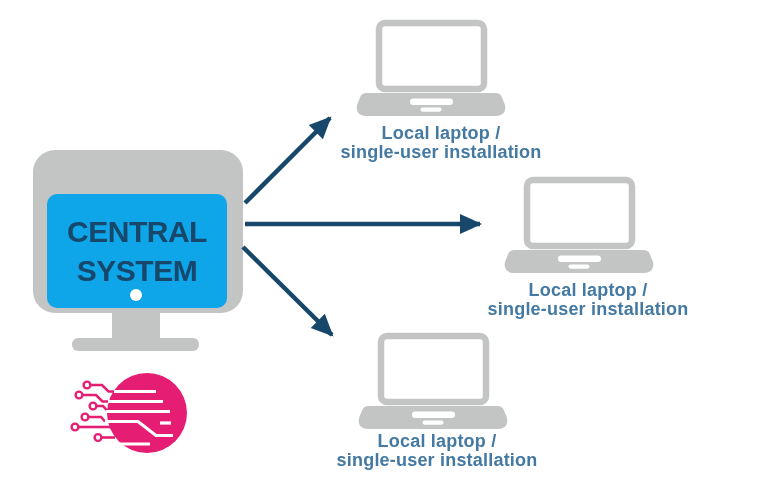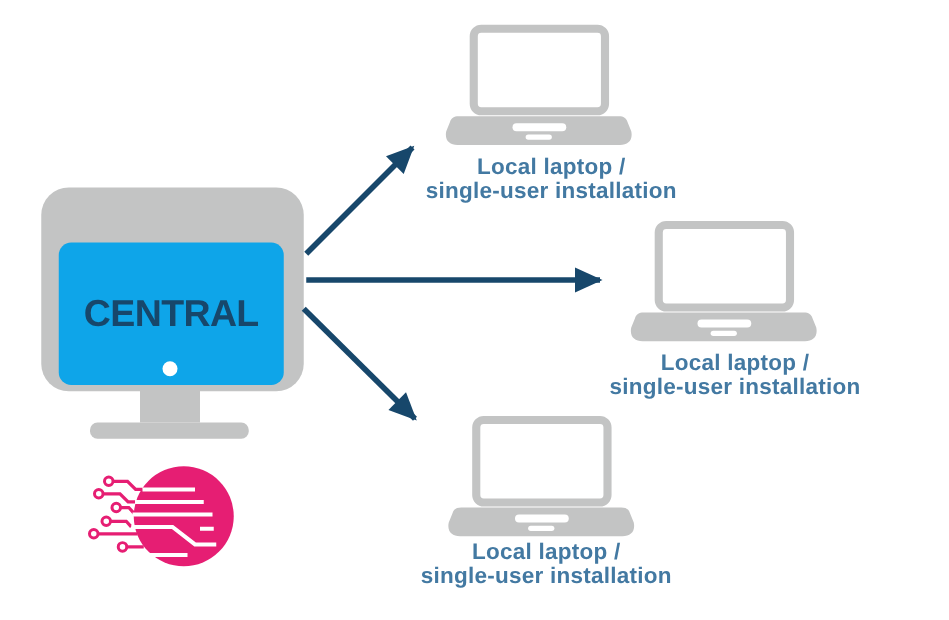--- a/index.html
+++ b/index.html
@@ -81,20 +81,21 @@
 </style>
 </head>
 <body>
 
 <div class="canvas">
 
   <div class="abs monitor-body"></div>
   <div class="abs monitor-screen">
     <div class="central-label">
       <span>CENTRAL</span>
+      <span>SYSTEM</span>
     </div>
   </div>
   <div class="abs monitor-dot"></div>
   <div class="abs monitor-neck"></div>
   <div class="abs monitor-base"></div>
 
   <svg class="abs arrows" viewBox="0 0 759 496">
     <defs>
       <marker id="ah" viewBox="0 0 24 24" markerWidth="24" markerHeight="24" refX="21" refY="12" orient="auto" markerUnits="userSpaceOnUse">
         <path class="navy-fill" fill="#17476b" d="M1,2 L23,12 L1,22 Z"></path>

